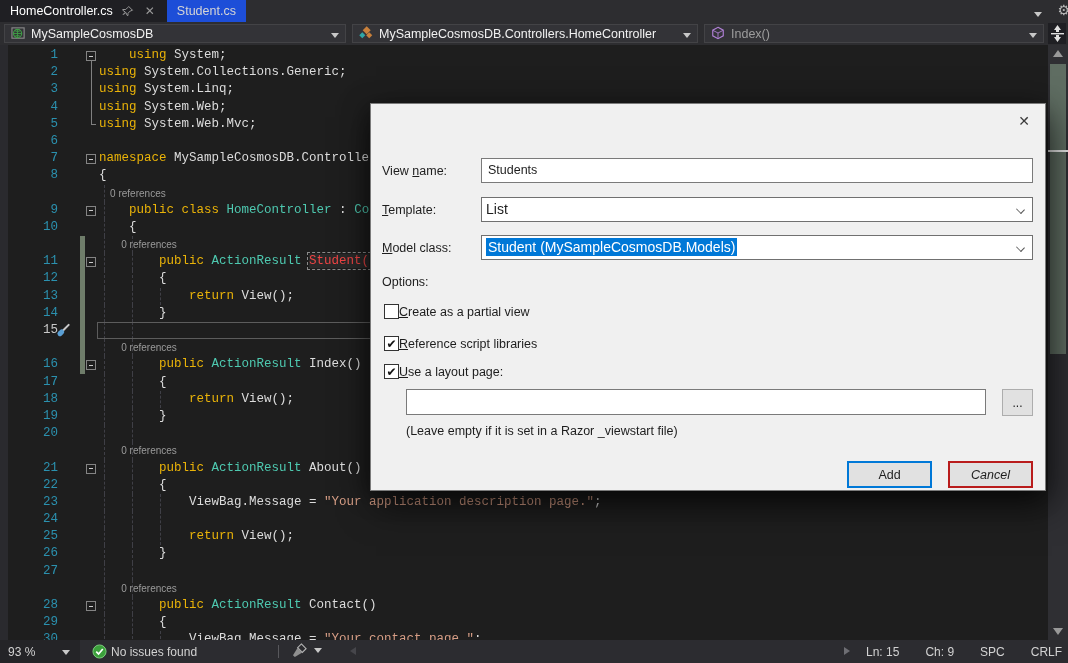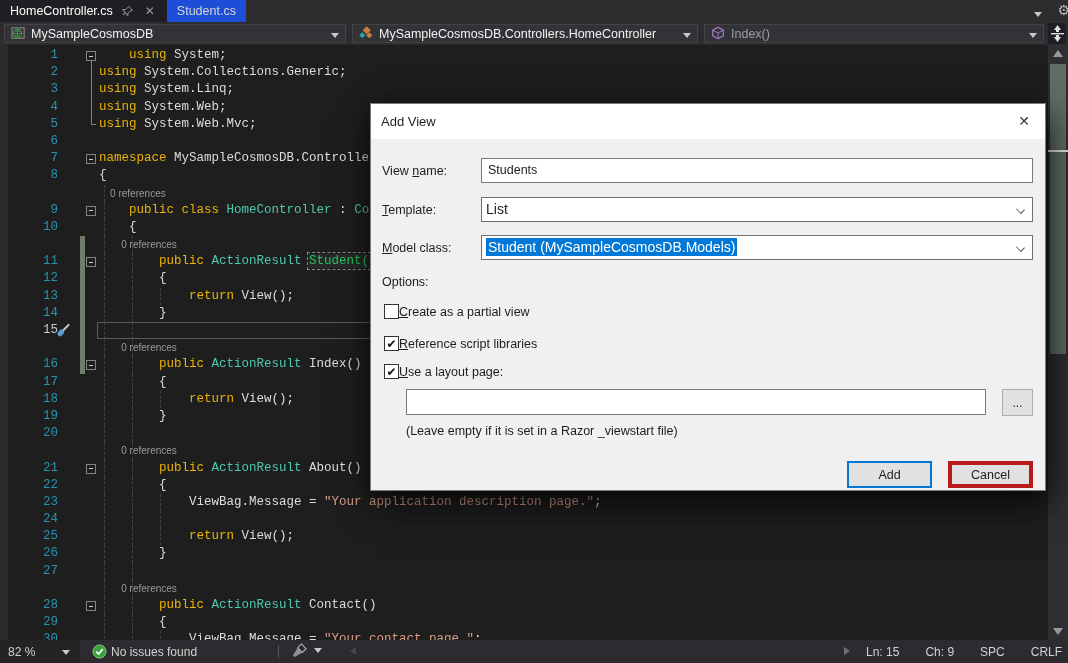--- a/index.html
+++ b/index.html
@@ -30,21 +30,21 @@
   .crow { position:relative; height:17.2px; width:100%; }
   .lnum { position:absolute; left:0; top:0; width:58px; text-align:right; color:#2b91af; font:12.5px "Liberation Mono", monospace; line-height:17.2px; }
   .caret .lnum { color:#c8c8c8; }
   .chg { position:absolute; left:80px; top:0; bottom:0; width:5px; }
   .chg.on { background:#6f7d6a; }
   .fbox { position:absolute; left:86px; top:4px; width:10px; height:10px; background:#1e1e1e; border:1px solid #848484; }
   .fbox::after { content:""; position:absolute; left:2px; top:3.5px; width:4px; height:1px; background:#cccccc; }
   .txt { position:absolute; left:99px; top:0; white-space:pre; font:12.5px "Liberation Mono", monospace; line-height:17.2px; color:#dcdcdc; z-index:2; }
   .txt.refs { font:10px "Liberation Sans", sans-serif; line-height:17.2px; color:#9b9b9b; }
   .tk-kw { color:#eab308; } .tk-ty { color:#4ec9b0; } .tk-pl { color:#dcdcdc; } .tk-st { color:#d69d85; }
-  .tk-hl { color:#22c55e; outline:1px dashed #8a8a8a; outline-offset:1px; background:rgba(120,120,120,.12); }
+  .tk-hl { color:#ef4444; outline:1px dashed #8a8a8a; outline-offset:1px; background:rgba(120,120,120,.12); }
   .guide { position:absolute; top:0; bottom:0; border-left:1px dashed #3f3f46; z-index:0; }
   .caret::after { content:""; position:absolute; left:97px; right:2px; top:0; bottom:0; border:1px solid #5c5c5c; z-index:1; }
   .screwdriver { position:absolute; left:56px; top:1px; width:15px; height:15px; z-index:3; }
   .region-bracket { position:absolute; left:91px; top:15px; width:5px; height:65px; border-left:1px solid #808080; border-bottom:1px solid #808080; }
   
   .vscroll { position:absolute; right:0; top:45px; width:20px; height:595px; background:#2f2f33; }
   .vs-up { position:absolute; top:5px; left:5px; width:0; height:0; border-left:5px solid transparent; border-right:5px solid transparent; border-bottom:7px solid #999999; }
   .vs-thumb { position:absolute; top:19px; left:2px; width:16px; height:290px; background:#5f6d62; }
   .vs-mark { position:absolute; top:105px; left:0; width:100%; height:2px; background:#e8e8e8; z-index:2; }
   .vs-down { position:absolute; bottom:5px; left:5px; width:0; height:0; border-left:5px solid transparent; border-right:5px solid transparent; border-top:7px solid #999999; }
@@ -67,21 +67,21 @@
   .dcombo { position:absolute; left:110px; width:552px; height:25px; background:#ffffff; border:1px solid #707070; font-size:14px; line-height:23px; padding:0 22px 0 4px; white-space:nowrap; overflow:hidden; }
   .chev { position:absolute; right:8px; top:8px; width:7px; height:7px; border-right:1.5px solid #555; border-bottom:1.5px solid #555; transform:rotate(45deg) scale(1,.8); }
   .selhl { background:#0078d7; color:#ffffff; padding:1px 2px; }
   .cbrow { position:absolute; left:13px; display:flex; align-items:center; gap:0; }
   .cbbox { width:15px; height:15px; background:#ffffff; border:1px solid #333333; display:flex; align-items:center; justify-content:center; font-size:12px; color:#111; line-height:1; }
   .layoutbox { position:absolute; left:35px; top:285px; width:580px; height:26px; background:#ffffff; border:1px solid #7a7a7a; }
   .browsebtn { position:absolute; left:631px; top:285px; width:31px; height:27px; background:#e1e1e1; border:1px solid #adadad; display:flex; align-items:center; justify-content:center; font-size:12px; color:#1d1d1d; }
   .hint { position:absolute; left:35px; top:320px; }
   .dbtn { position:absolute; top:357px; width:85px; height:27px; background:#e1e1e1; display:flex; align-items:center; justify-content:center; font-size:12.5px; color:#1d1d1d; }
   .dbtn.add { left:476px; border:2px solid #0078d7; }
-  .dbtn.cancel { left:577px; border:4px solid #b91c1c; }
+  .dbtn.cancel { left:577px; border:2px solid #b91c1c;font-style:italic; }
   u { text-decoration:underline; }
 </style>
 </head>
 <body>
 
 <div id="screen">
 
   <div class="tabbar">
     <div class="tab active">
       <span>HomeController.cs</span>
@@ -387,21 +387,21 @@
 
   <div class="vscroll">
     <div class="vs-up"></div>
     <div class="vs-thumb"></div>
     <div class="vs-mark"></div>
     <div class="vs-down"></div>
   </div>
 
   <div class="statusstrip">
     <div class="zoomcell">
-      <span>82 %</span>
+      <span>93 %</span>
       <span class="ddarrow arrow-down"></span>
     </div>
     <div class="issues">
       <svg width="15" height="15" viewBox="0 0 16 16">
           <circle cx="8" cy="8" r="7" fill="#3ba03b" stroke="#7fd07f" stroke-width="1"></circle>
           <path d="M4.5 8.2 L7 10.6 L11.5 5.4" fill="none" stroke="#ffffff" stroke-width="1.8"></path>
         </svg>
       <span>No issues found</span>
     </div>
     <div class="sep"></div>
@@ -416,23 +416,20 @@
     <div class="faint-right"></div>
     <div class="stat-right">
       <span>Ln: 15</span>
       <span>Ch: 9</span>
       <span>SPC</span>
       <span>CRLF</span>
     </div>
   </div>
 
   <div class="dialog">
-    <div class="dtitlebar">
-      <span>Add View</span>
-    </div>
     <div class="dclose">✕</div>
 
     <div class="frow-label" style="top:60px;"><span>View </span><u>n</u><span>ame:</span></div>
     <div class="dinput" style="top:54px;">Students</div>
 
     <div class="frow-label" style="top:99px;"><span></span><u>T</u><span>emplate:</span></div>
     <div class="dcombo" style="top:93px;">
       <span>List</span>
       <span class="chev"></span>
     </div>

